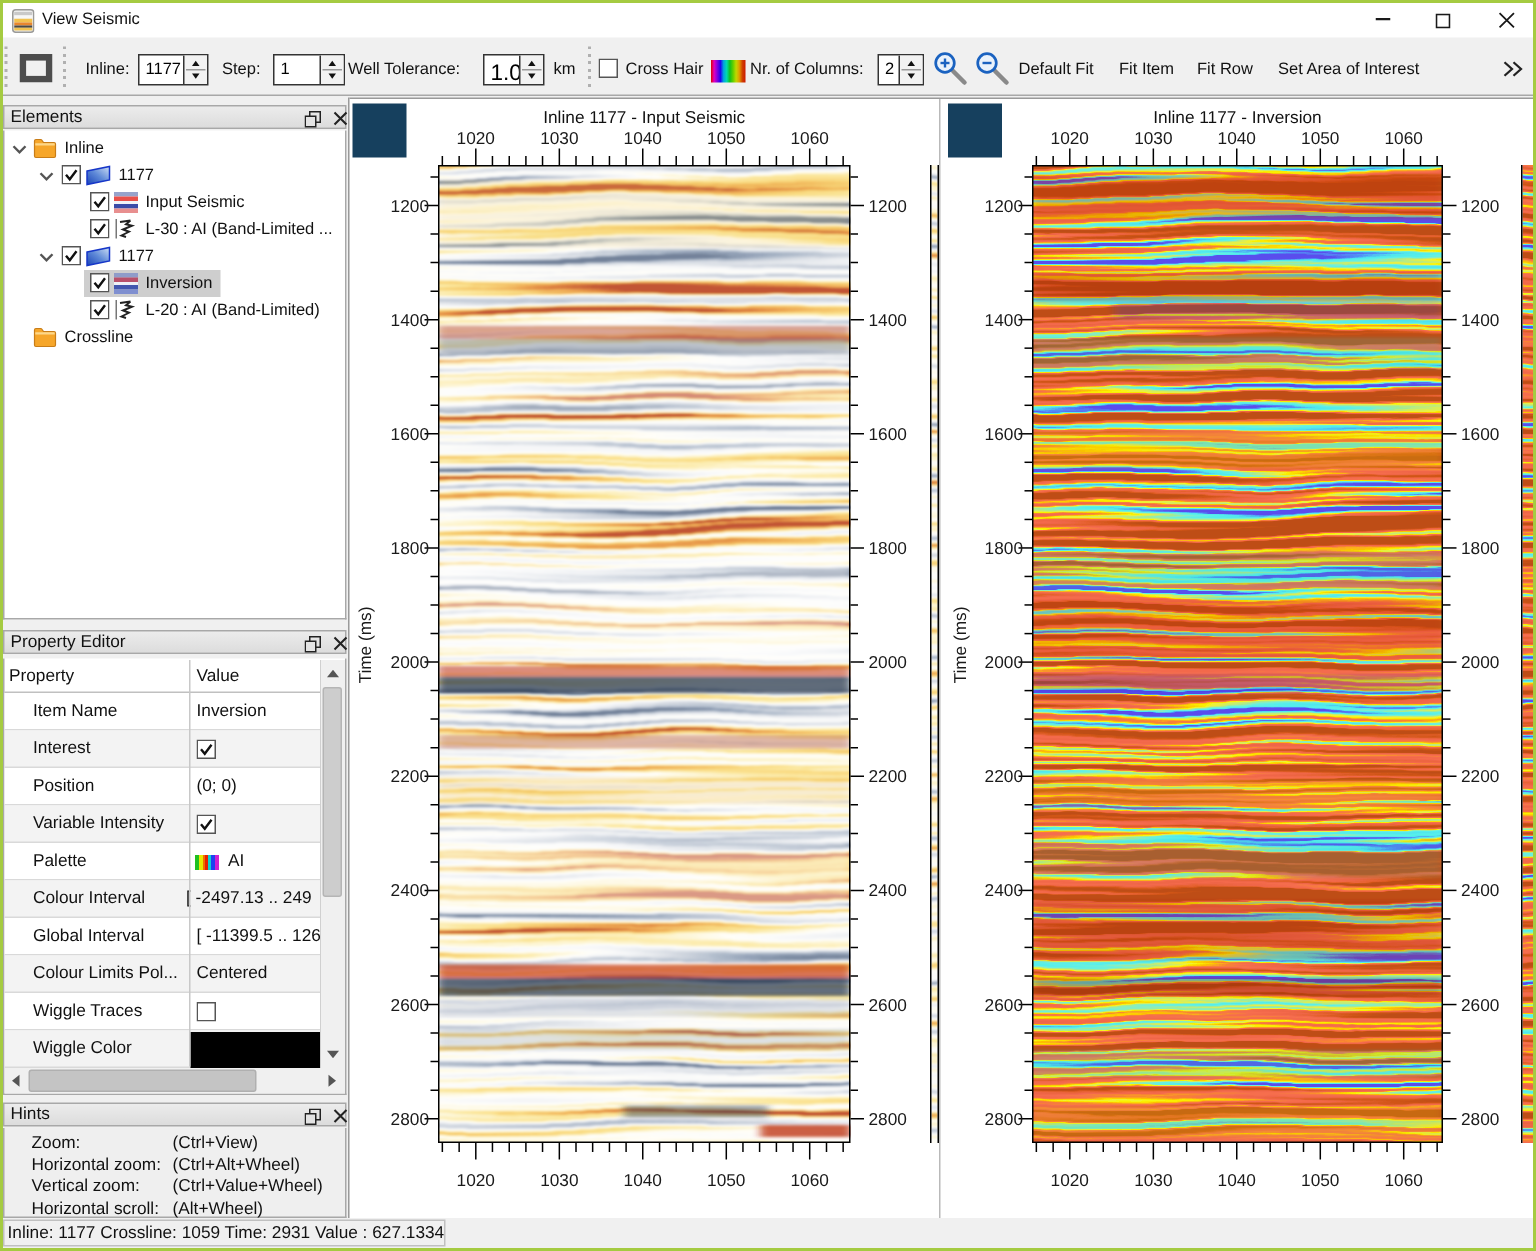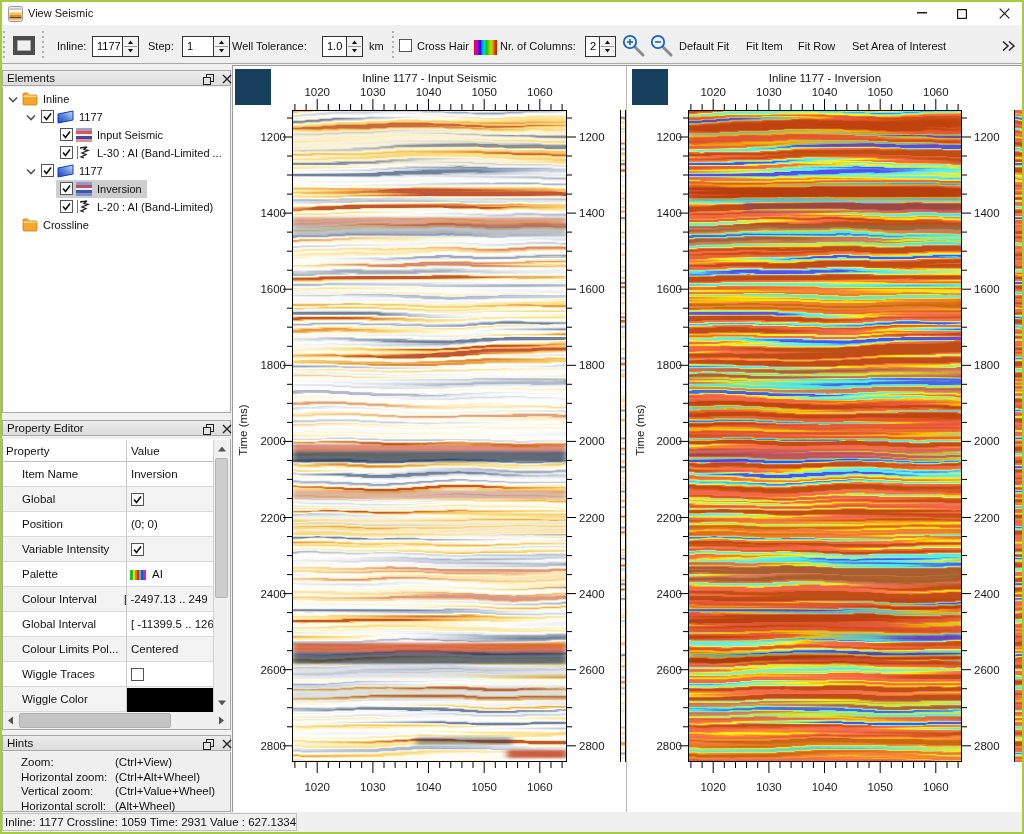--- a/index.html
+++ b/index.html
@@ -48,21 +48,21 @@
 <div style="position:absolute;right:0;top:0;width:16px;height:19px;background:#f2f2f2;border-left:1px solid #333">
 <svg width="15" height="19">
         <path d="M7.5 3.5 L10 7 L5 7 Z" fill="#111"></path>
         <path d="M7.5 15.5 L10 12 L5 12 Z" fill="#111"></path>
         <line x1="1" y1="9.5" x2="14" y2="9.5" stroke="#999"></line>
       </svg>
 </div>
   </div>
 <div class="tb" style="left:232px;top:40px">Well Tolerance:</div>
 <div style="position:absolute;left:322px;top:36px;width:41px;height:21px;background:#fff;border:1px solid #333">
-<div style="position:absolute;left:4px;top:3px;font-size:11px">1.0</div>
+<div style="position:absolute;left:4px;top:3px;font-size:15px">1.0</div>
 <div style="position:absolute;right:0;top:0;width:16px;height:19px;background:#f2f2f2;border-left:1px solid #333">
 <svg width="15" height="19">
         <path d="M7.5 3.5 L10 7 L5 7 Z" fill="#111"></path>
         <path d="M7.5 15.5 L10 12 L5 12 Z" fill="#111"></path>
         <line x1="1" y1="9.5" x2="14" y2="9.5" stroke="#999"></line>
       </svg>
 </div>
   </div>
 <div class="tb" style="left:369px;top:40px">km</div>
 <div class="abs" style="left:392px;top:31px;width:2px;height:27px;background-image:repeating-linear-gradient(to bottom,#b0b0b0 0 2px,transparent 2px 5px)"></div>
@@ -684,21 +684,21 @@
 <div class="abs" style="left:2px;top:439px;width:229px;height:291px;background:#fff;border:1px solid #a8a8a8;border-top:none"></div>
 <div class="t" style="left:6px;top:445px">Property</div>
 <div class="t" style="left:131px;top:445px">Value</div>
 <div class="abs" style="left:3px;top:461px;width:211px;height:1px;background:#c0c0c0"></div>
 <div class="abs" style="left:3px;top:462px;width:211px;height:25px;background:#ffffff"></div>
 <div class="abs" style="left:3px;top:486px;width:211px;height:1px;background:#d9d9d9"></div>
 <div class="t" style="left:22px;top:468px">Item Name</div>
 <div class="t" style="left:131px;top:468px">Inversion</div>
 <div class="abs" style="left:3px;top:487px;width:211px;height:25px;background:#f3f3f3"></div>
 <div class="abs" style="left:3px;top:511px;width:211px;height:1px;background:#d9d9d9"></div>
-<div class="t" style="left:22px;top:493px">Global</div>
+<div class="t" style="left:22px;top:493px">Interest</div>
 <svg style="position:absolute;left:131px;top:493px" width="13" height="13">
     <rect x="0.5" y="0.5" width="12" height="12" fill="#fff" stroke="#555"></rect>
     <path d="M3 6.5 L5.5 9.5 L10 3.5" fill="none" stroke="#111" stroke-width="1.6"></path>
   </svg>
 <div class="abs" style="left:3px;top:512px;width:211px;height:25px;background:#ffffff"></div>
 <div class="abs" style="left:3px;top:536px;width:211px;height:1px;background:#d9d9d9"></div>
 <div class="t" style="left:22px;top:518px">Position</div>
 <div class="t" style="left:131px;top:518px">(0; 0)</div>
 <div class="abs" style="left:3px;top:537px;width:211px;height:25px;background:#f3f3f3"></div>
 <div class="abs" style="left:3px;top:561px;width:211px;height:1px;background:#d9d9d9"></div>

